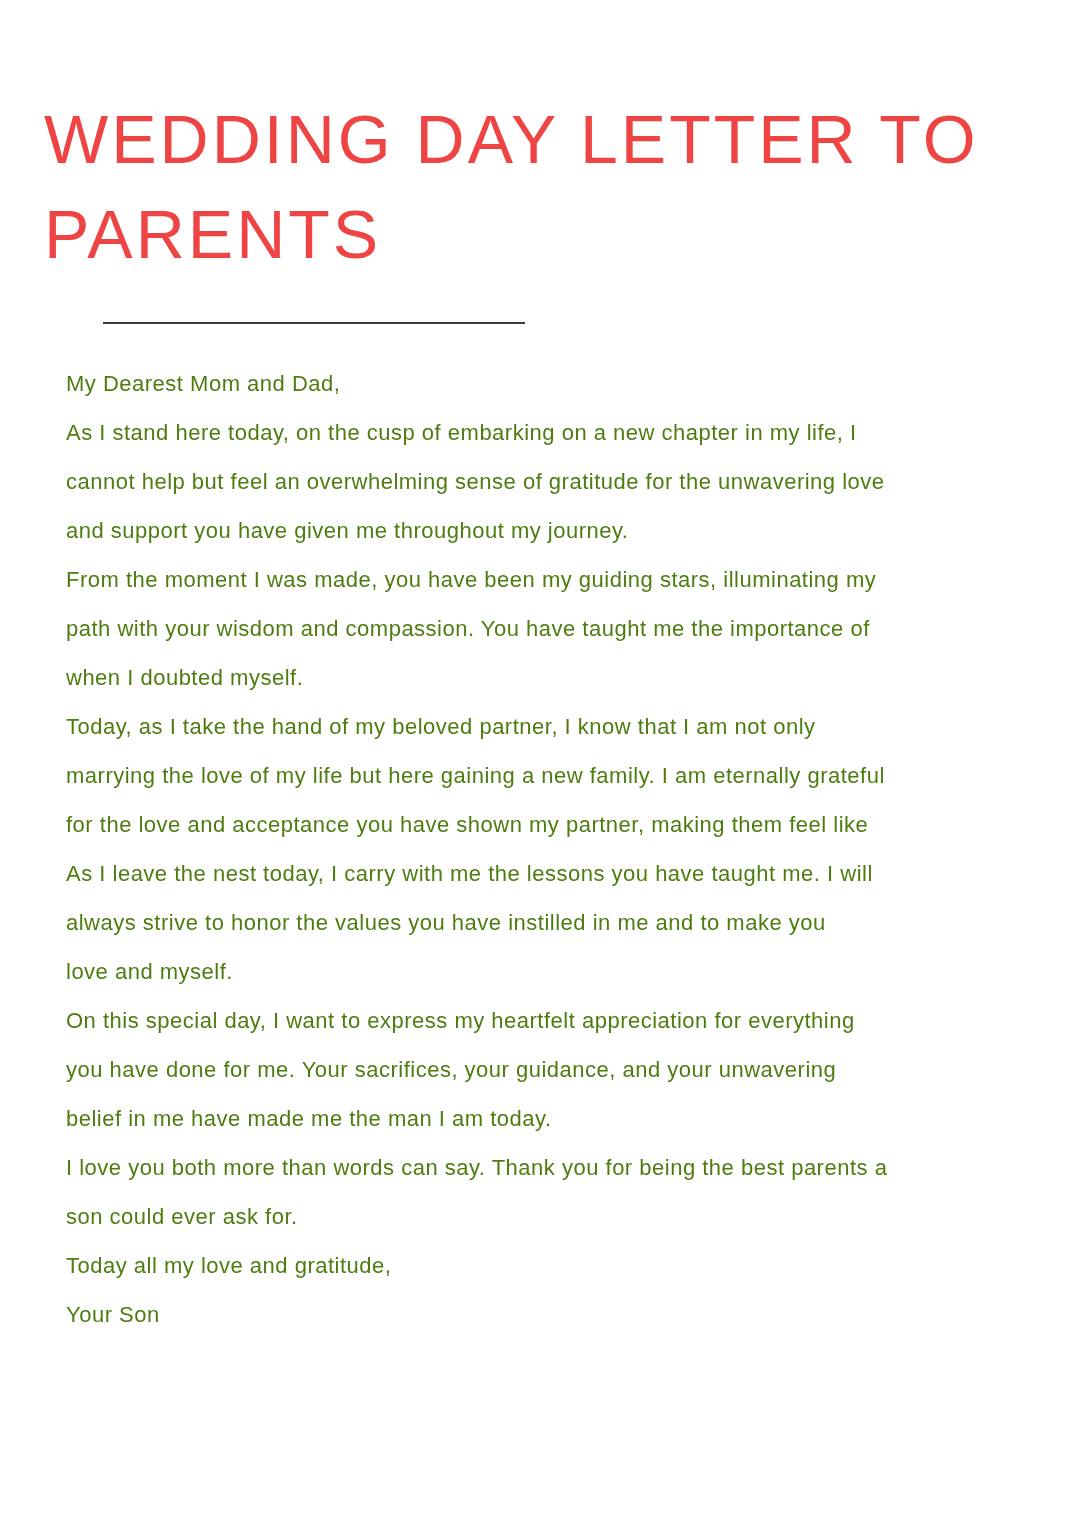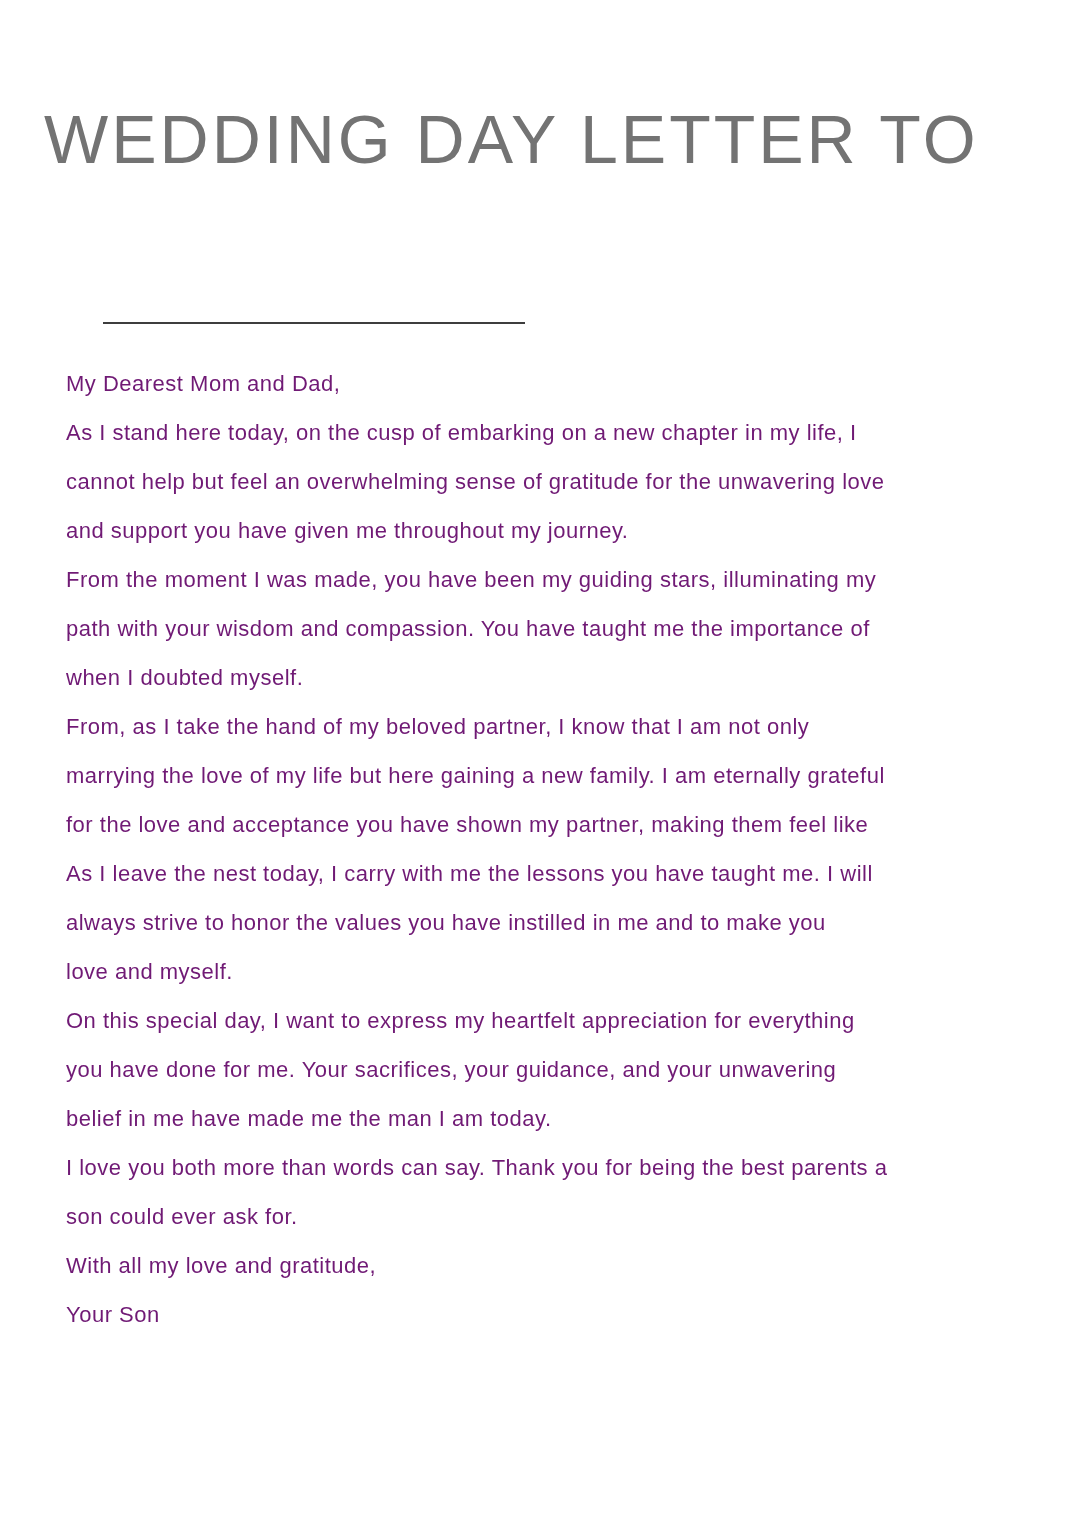--- a/index.html
+++ b/index.html
@@ -18,21 +18,21 @@
   .title {
     position: absolute;
     left: 44px;
     top: 92px;
     margin: 0;
     font-family: "Liberation Sans", sans-serif;
     font-weight: 300;
     font-size: 68px;
     line-height: 95px;
     letter-spacing: 3px;
-    color: #737373;
+    color: #ef4444;
     text-transform: uppercase;
   }
   .title-line {
     display: block;
     white-space: nowrap;
   }
   .divider {
     position: absolute;
     left: 103px;
     top: 322px;
@@ -41,55 +41,56 @@
     border-top: 2px solid #3d3d3d;
   }
   .letter-body {
     position: absolute;
     left: 66px;
     top: 359px;
     width: 960px;
     font-size: 22px;
     line-height: 49px;
     letter-spacing: 0.5px;
-    color: #701a75;
+    color: #4d7c0f;
   }
   .letter-line {
     margin: 0;
     padding: 0;
     white-space: nowrap;
   }
 </style>
 </head>
 <body>
 
 <div class="page">
 
   <h1 class="title">
     <span class="title-line">WEDDING DAY LETTER TO</span>
+    <span class="title-line">PARENTS</span>
   </h1>
 
   <div class="divider"></div>
 
   <div class="letter-body">
       <p class="letter-line">My Dearest Mom and Dad,</p>
       <p class="letter-line">As I stand here today, on the cusp of embarking on a new chapter in my life, I</p>
       <p class="letter-line">cannot help but feel an overwhelming sense of gratitude for the unwavering love</p>
       <p class="letter-line">and support you have given me throughout my journey.</p>
       <p class="letter-line">From the moment I was made, you have been my guiding stars, illuminating my</p>
       <p class="letter-line">path with your wisdom and compassion. You have taught me the importance of</p>
       <p class="letter-line">when I doubted myself.</p>
-      <p class="letter-line">From, as I take the hand of my beloved partner, I know that I am not only</p>
+      <p class="letter-line">Today, as I take the hand of my beloved partner, I know that I am not only</p>
       <p class="letter-line">marrying the love of my life but here gaining a new family. I am eternally grateful</p>
       <p class="letter-line">for the love and acceptance you have shown my partner, making them feel like</p>
       <p class="letter-line">As I leave the nest today, I carry with me the lessons you have taught me. I will</p>
       <p class="letter-line">always strive to honor the values you have instilled in me and to make you</p>
       <p class="letter-line">love and myself.</p>
       <p class="letter-line">On this special day, I want to express my heartfelt appreciation for everything</p>
       <p class="letter-line">you have done for me. Your sacrifices, your guidance, and your unwavering</p>
       <p class="letter-line">belief in me have made me the man I am today.</p>
       <p class="letter-line">I love you both more than words can say. Thank you for being the best parents a</p>
       <p class="letter-line">son could ever ask for.</p>
-      <p class="letter-line">With all my love and gratitude,</p>
+      <p class="letter-line">Today all my love and gratitude,</p>
       <p class="letter-line">Your Son</p>
     </div>
 
 </div>
 
 </body></html>

